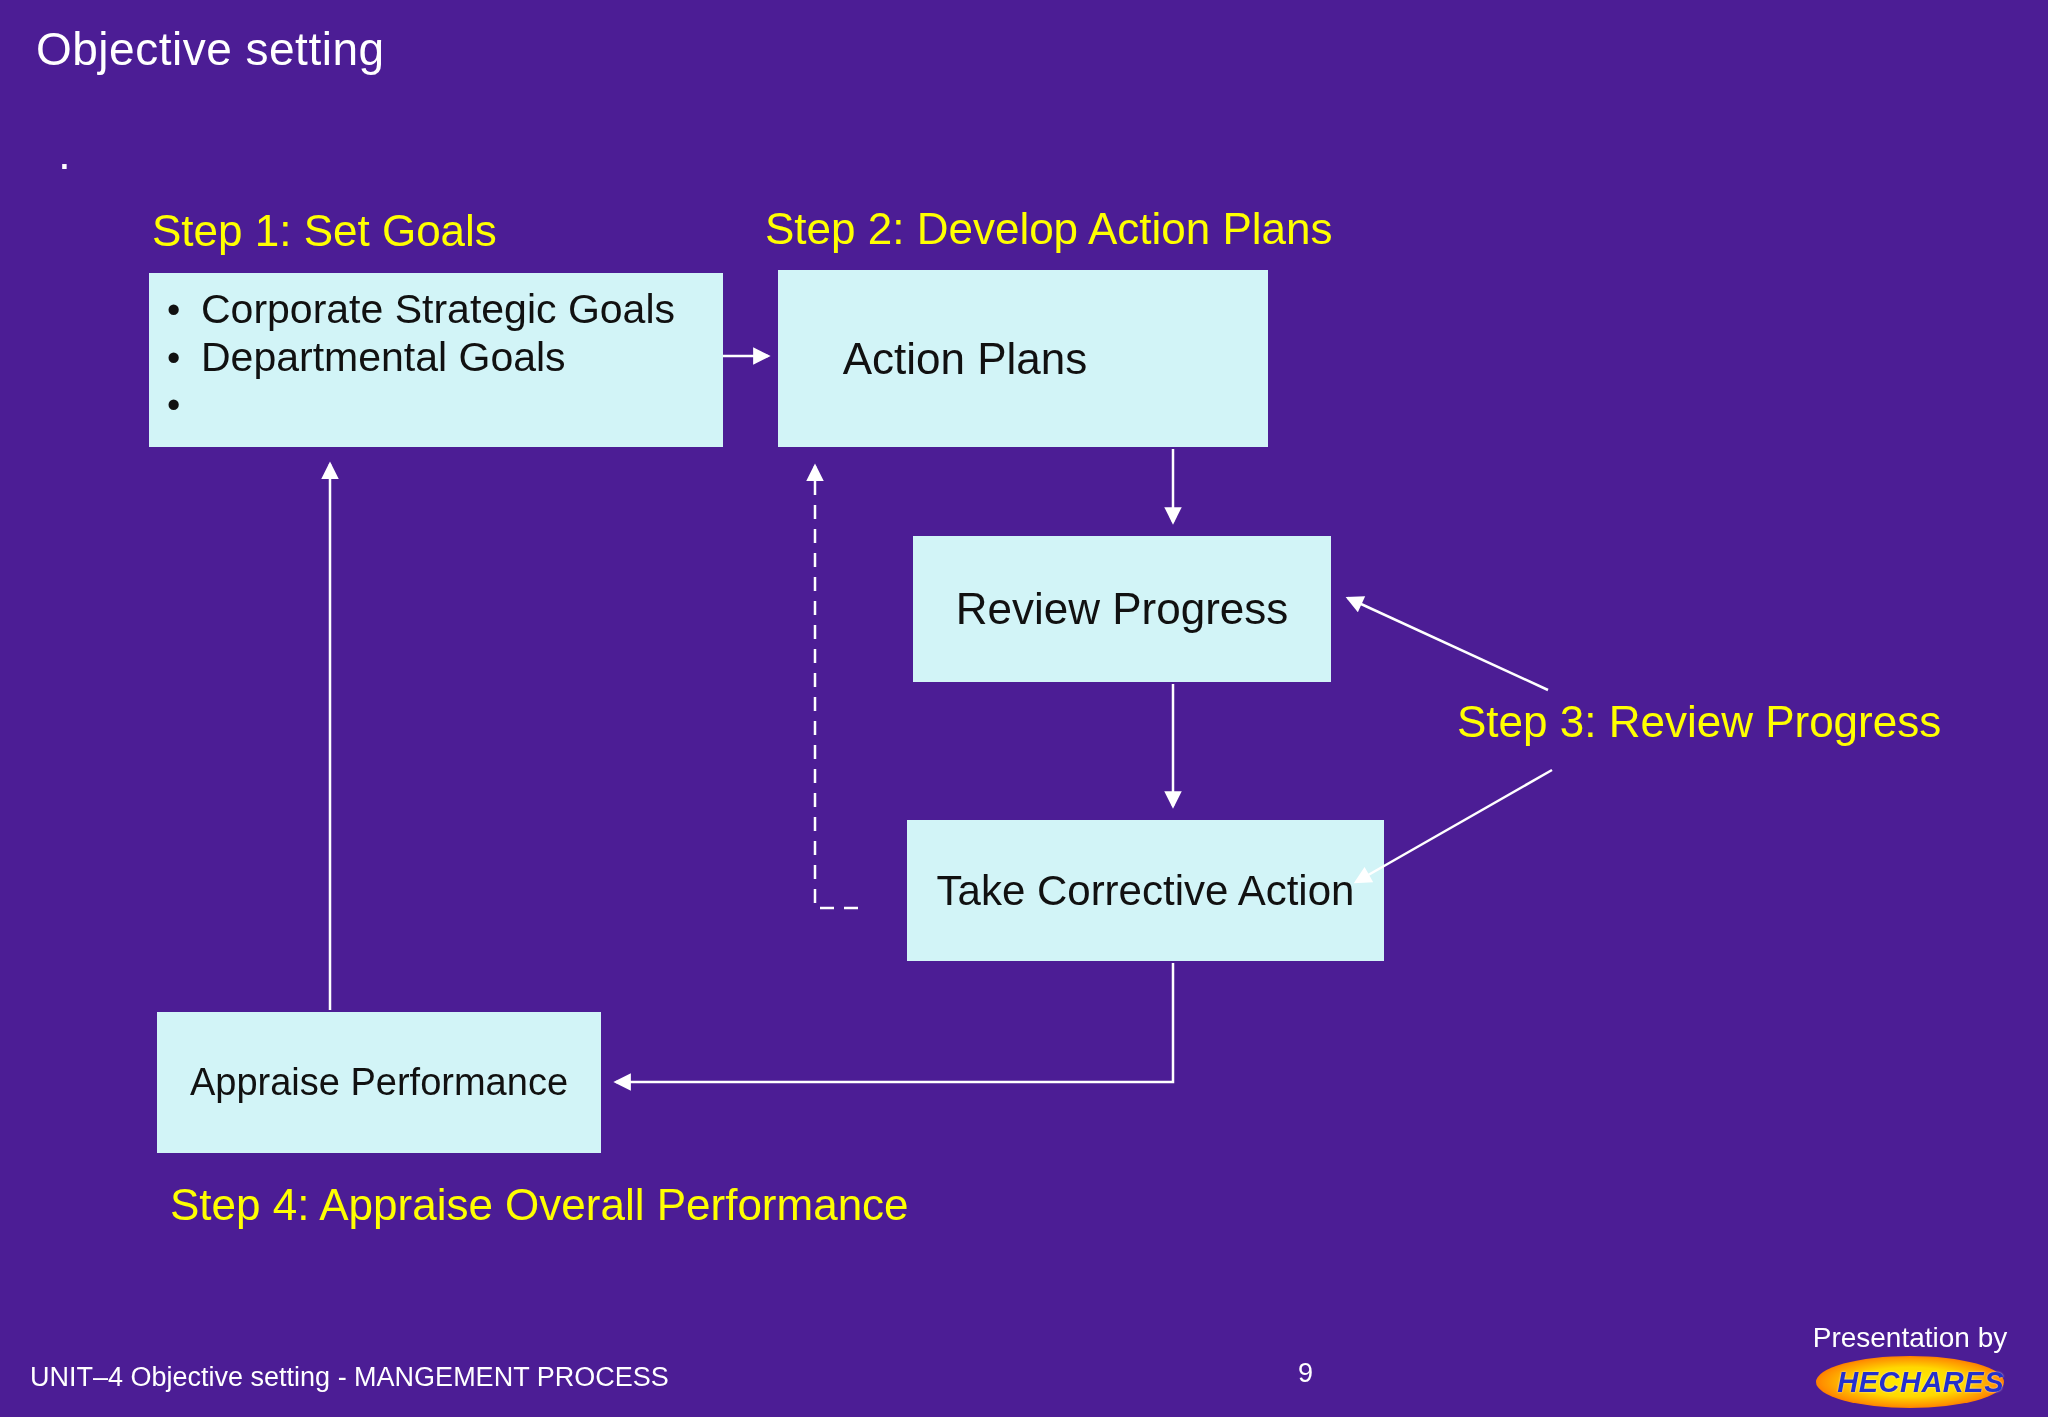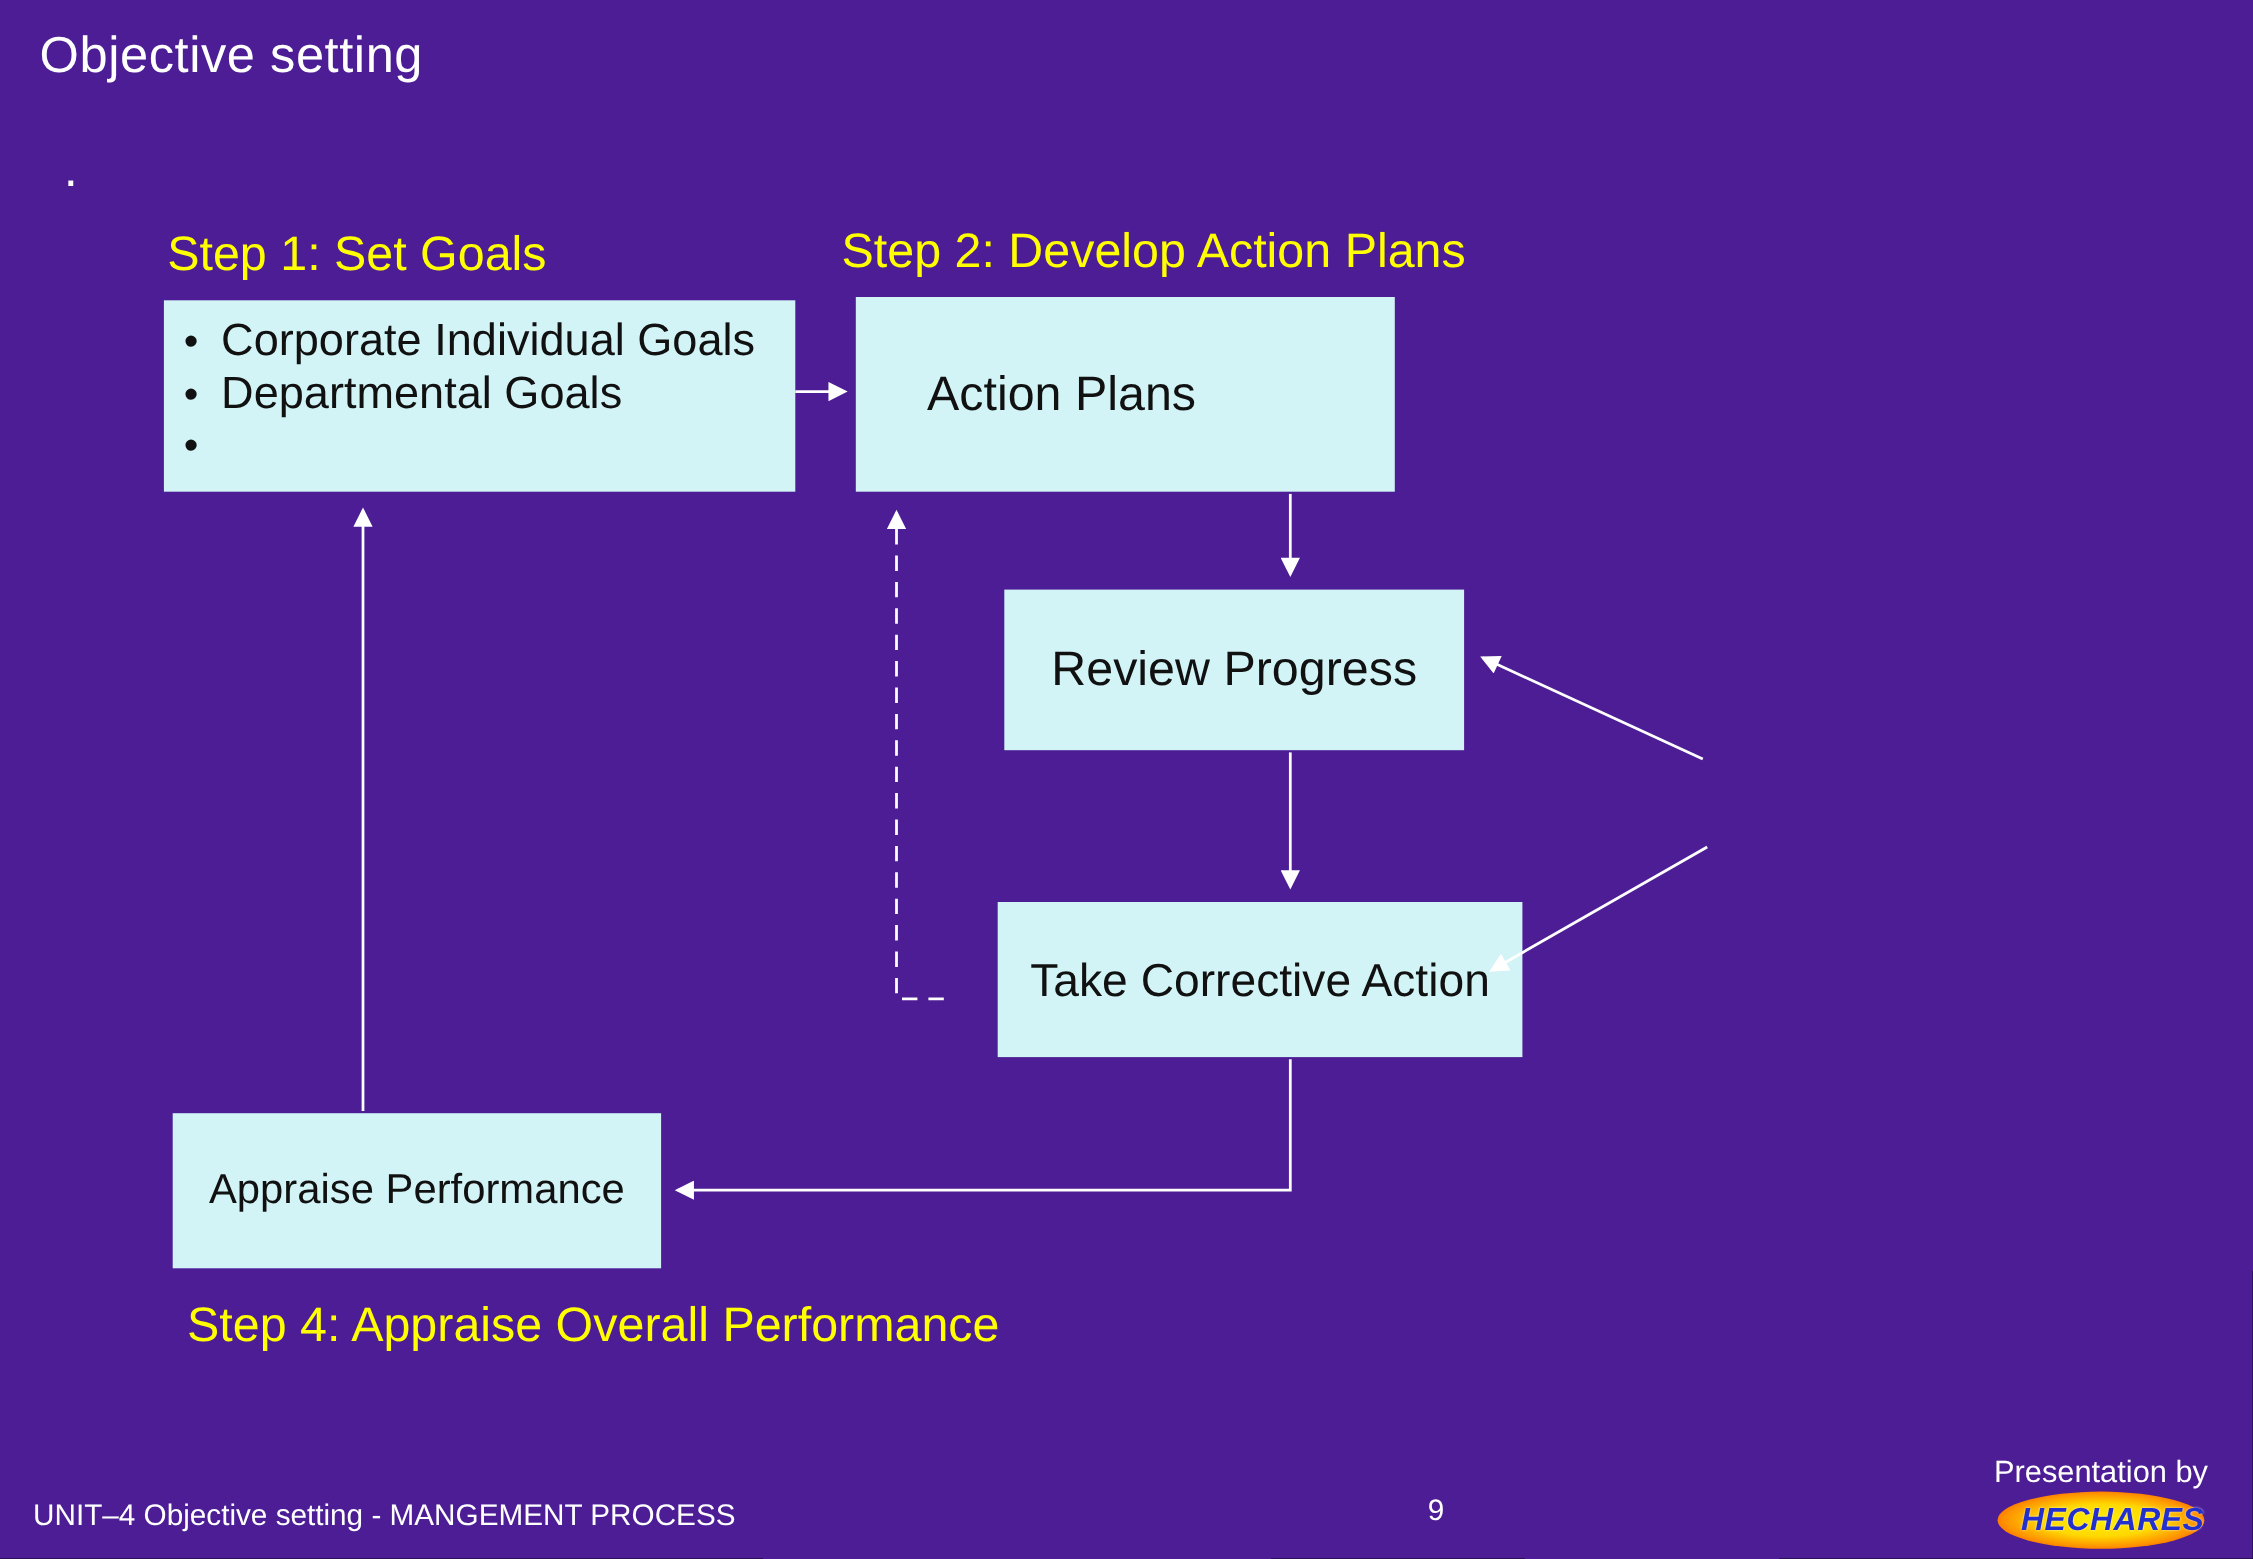--- a/index.html
+++ b/index.html
@@ -85,26 +85,27 @@
 </head>
 <body>
 
 <div id="slide">
 
   <div id="title" class="abs">Objective setting</div>
   <div id="stray-dot" class="abs">.</div>
 
   <div id="step1-label" class="abs step-label">Step 1: Set Goals</div>
   <div id="step2-label" class="abs step-label">Step 2: Develop Action Plans</div>
+  <div id="step3-label" class="abs step-label">Step 3: Review Progress</div>
   <div id="step4-label" class="abs step-label">Step 4: Appraise Overall Performance</div>
 
   <div id="goals-box" class="abs">
     <div class="goal-line">
       <span class="goal-bullet">•</span>
-      <span>Corporate Individual Goals</span>
+      <span>Corporate Strategic Goals</span>
     </div>
     <div class="goal-line">
       <span class="goal-bullet">•</span>
       <span>Departmental Goals</span>
     </div>
     <div class="goal-line">
       <span class="goal-bullet">•</span>
     </div>
   </div>
 

